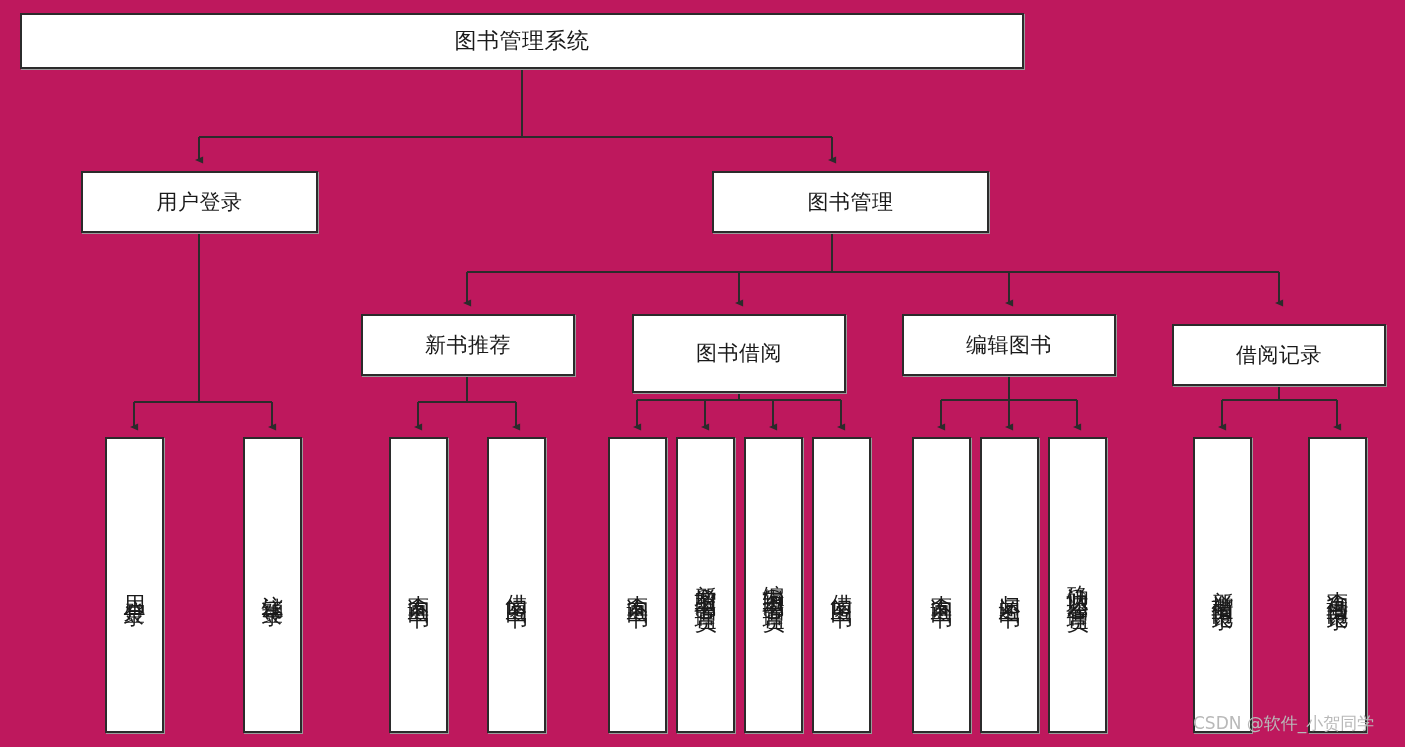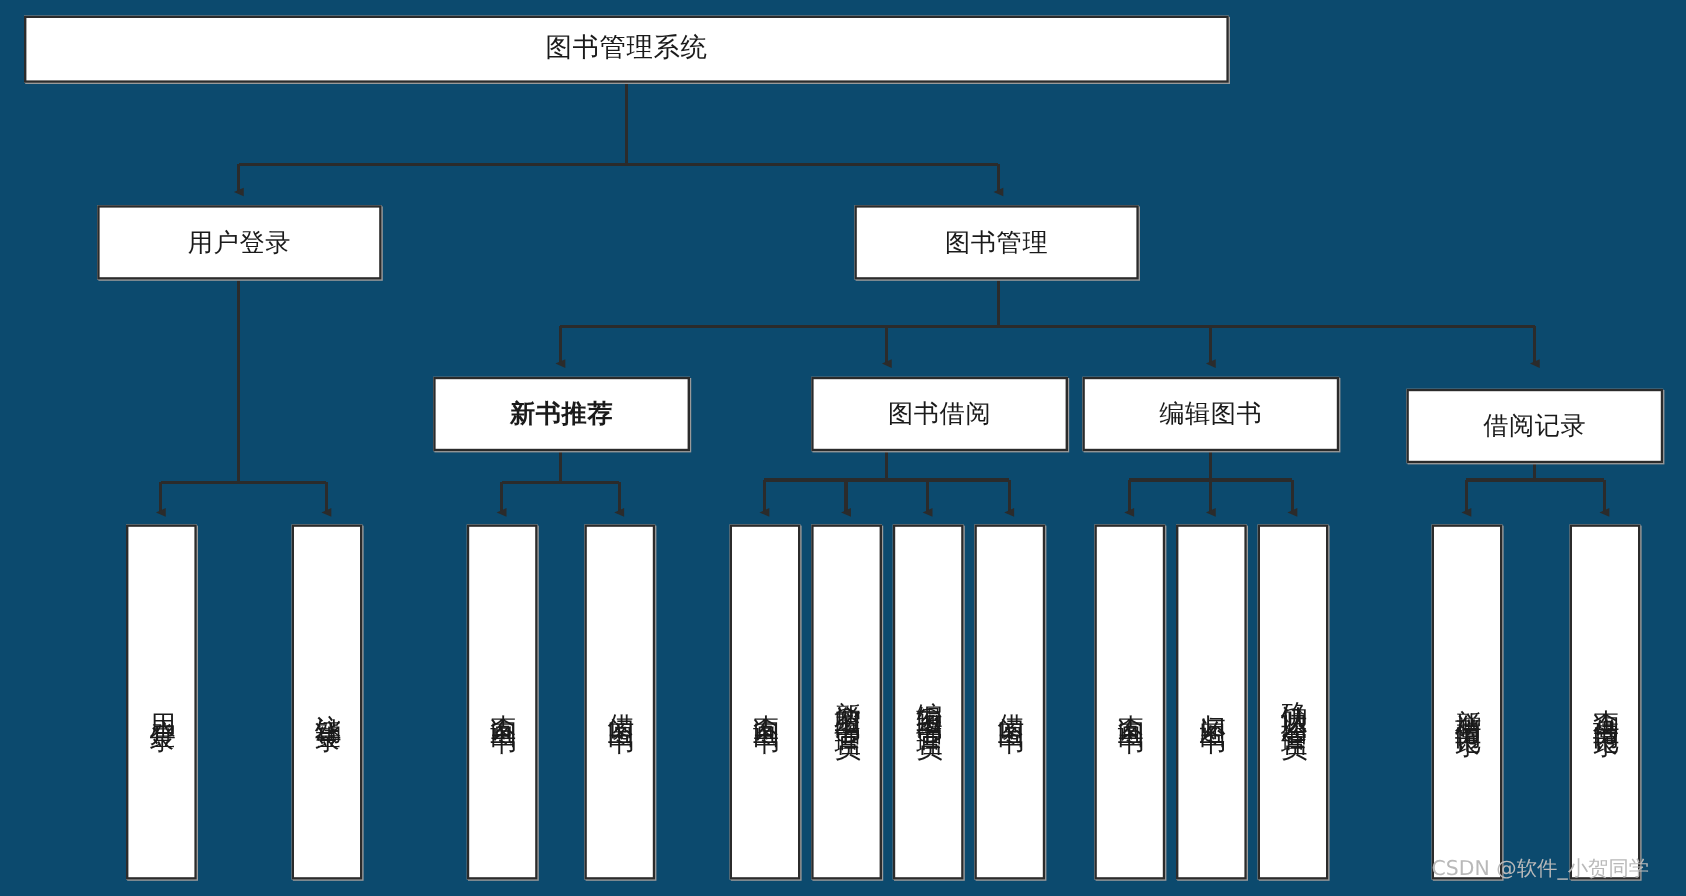--- a/index.html
+++ b/index.html
@@ -8,21 +8,21 @@
     padding: 0;
     background: #ffffff;
   }
   body {
     font-family: "DejaVu Sans", "Liberation Sans", sans-serif;
   }
   #diagram-root {
     position: relative;
     width: 1405px;
     height: 747px;
-    background: #0c4a6e;
+    background: #be185d;
     overflow: hidden;
   }
   #edge-layer {
     position: absolute;
     left: 0;
     top: 0;
     width: 1405px;
     height: 747px;
     pointer-events: none;
   }
@@ -139,29 +139,29 @@
   </svg>
 
   <div class="node horizontal root" style="left:20px; top:13px; width:1004px; height:56px;">
     <span class="label">图书管理系统</span>
   </div>
 
   <div class="node horizontal" style="left:81px; top:171px; width:237px; height:62px;">
     <span class="label">用户登录</span>
   </div>
 
-  <div class="node horizontal" style="left:712px; top:171px; width:237px; height:62px;">
+  <div class="node horizontal" style="left:712px; top:171px; width:277px; height:62px;">
     <span class="label">图书管理</span>
   </div>
 
-  <div class="node horizontal" style="left:361px; top:314px; width:214px; height:62px;font-weight:bold;">
+  <div class="node horizontal" style="left:361px; top:314px; width:214px; height:62px;">
     <span class="label">新书推荐</span>
   </div>
 
-  <div class="node horizontal" style="left:632px; top:314px; width:214px; height:62px;margin-left:44px;">
+  <div class="node horizontal" style="left:632px; top:314px; width:214px; height:79px;">
     <span class="label">图书借阅</span>
   </div>
 
   <div class="node horizontal" style="left:902px; top:314px; width:214px; height:62px;">
     <span class="label">编辑图书</span>
   </div>
 
   <div class="node horizontal" style="left:1172px; top:324px; width:214px; height:62px;">
     <span class="label">借阅记录</span>
   </div>

